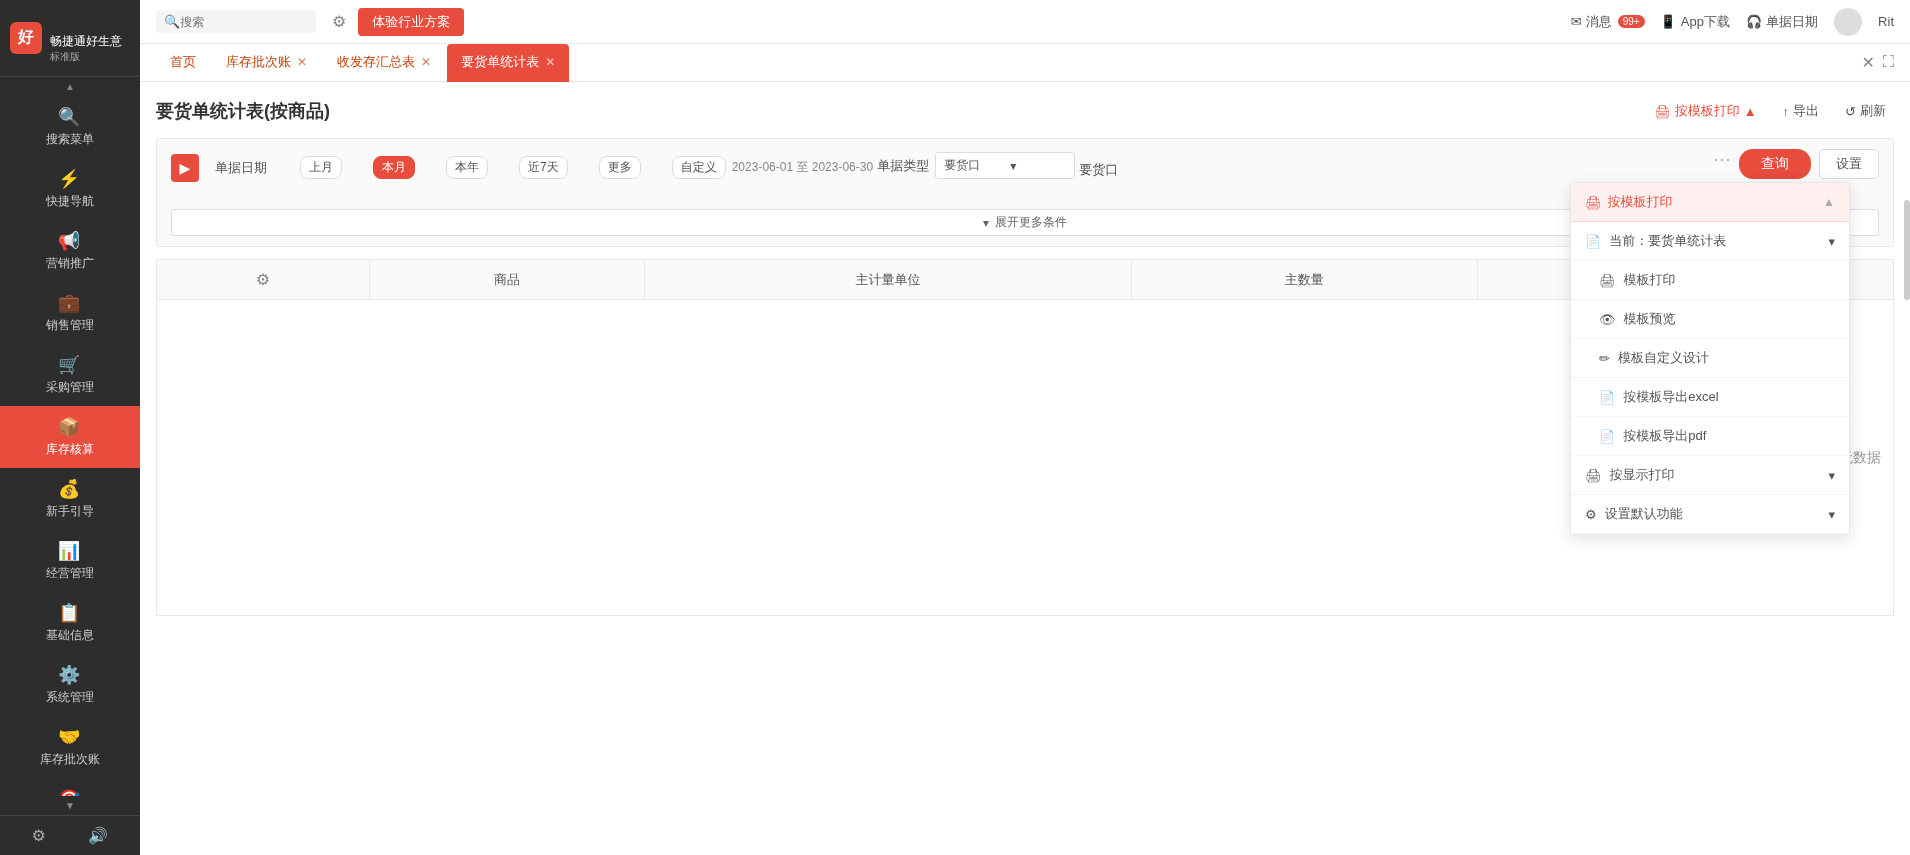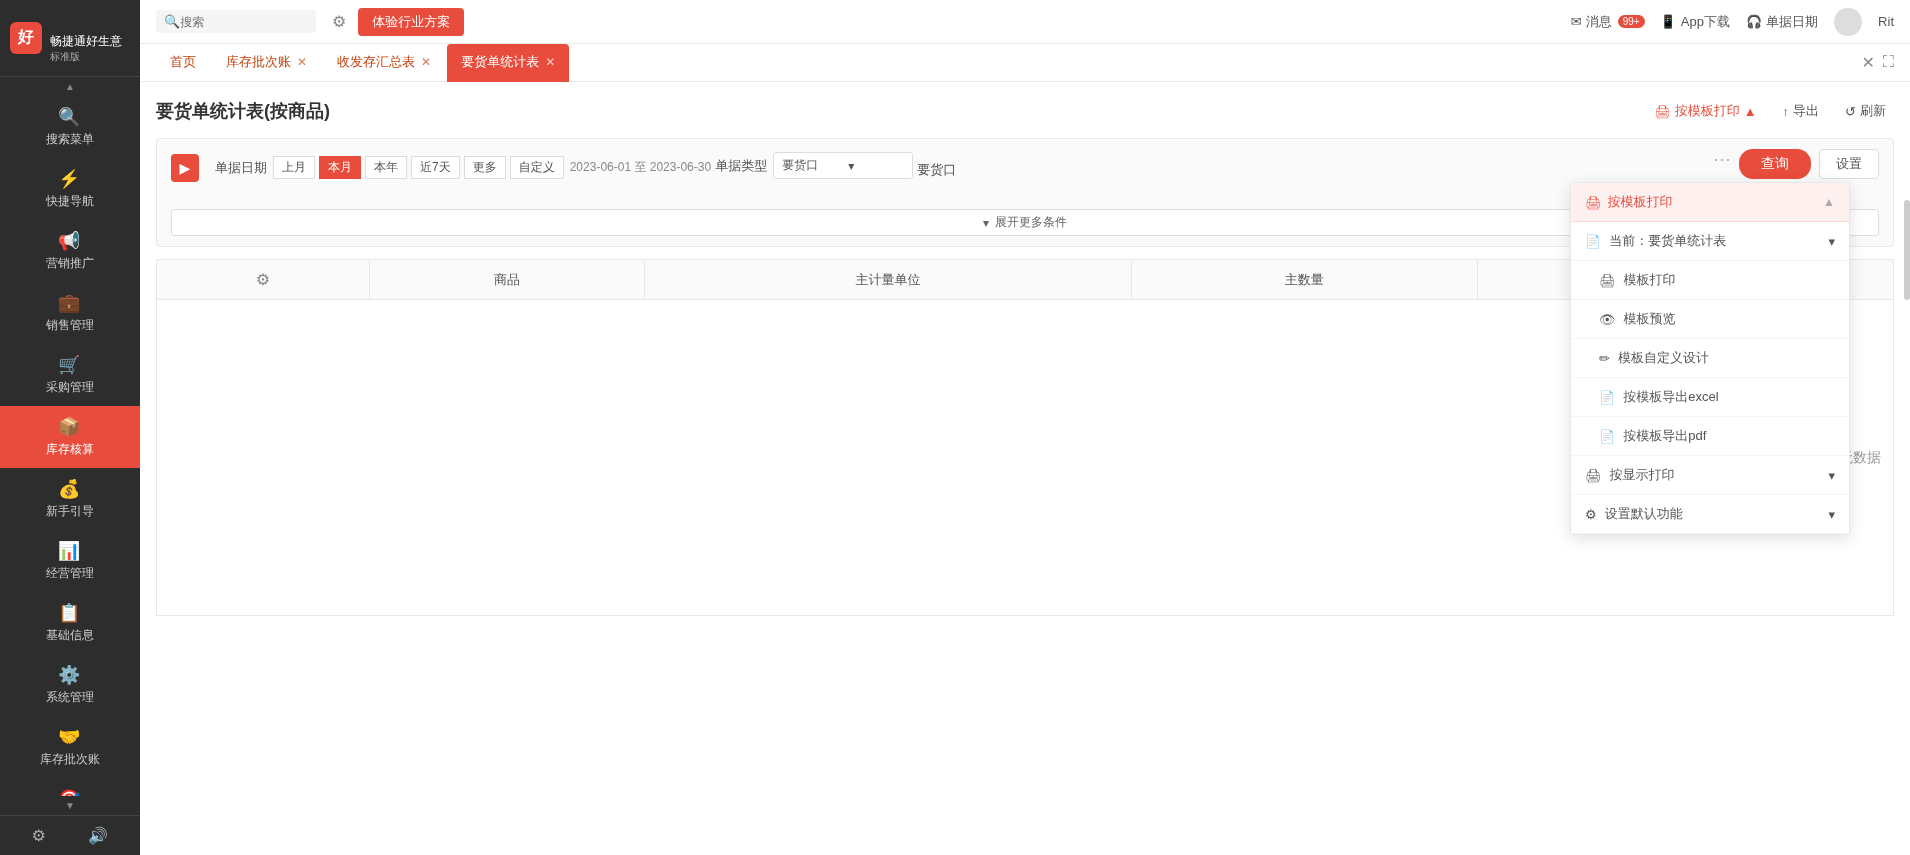--- a/index.html
+++ b/index.html
@@ -266,25 +266,26 @@
     .filter-item {
       display: flex;
       align-items: center;
       gap: 6px;
     }
     .filter-label { color: #555; font-size: 13px; white-space: nowrap; }
     .date-btns { display: flex; gap: 4px; align-items: center; }
     .date-btn {
       padding: 2px 8px;
       border: 1px solid #ddd;
-      border-radius: 0;
+      border-radius: 8px;
       background: #fff;
       font-size: 12px;
       color: #555;
       cursor: pointer;
+      margin-left: 27px;
     }
     .date-btn.active {
       background: #e74c3c;
       color: white;
       border-color: #e74c3c;
     }
     .date-range { font-size: 12px; color: #888; }
 
     .filter-select {
       display: flex;

